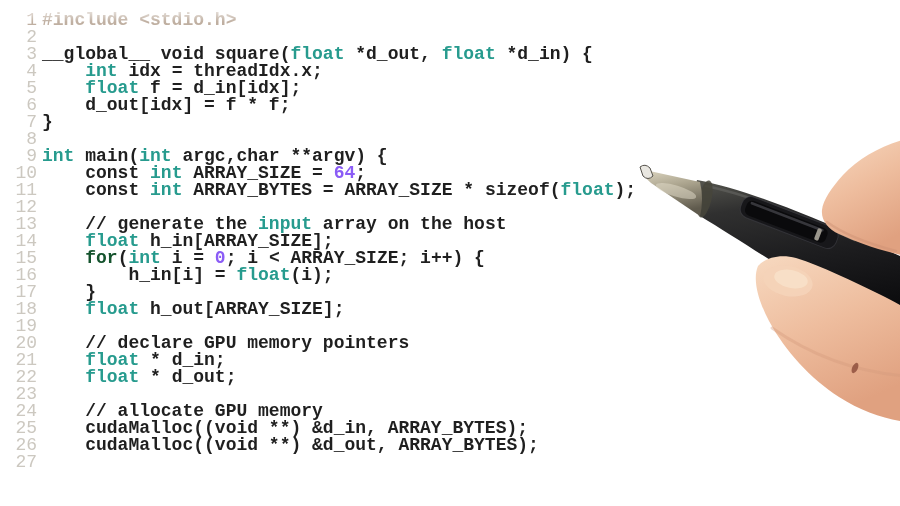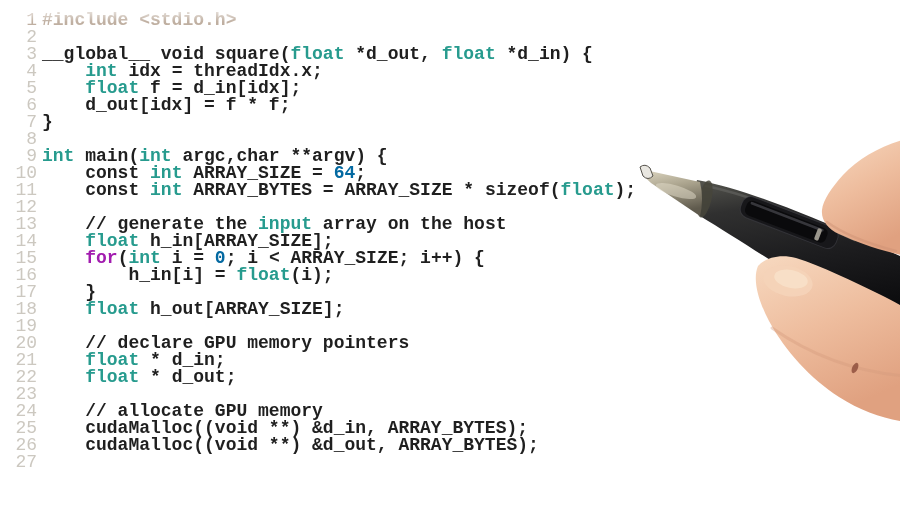--- a/index.html
+++ b/index.html
@@ -9,22 +9,22 @@
   }
   .code {
     position:absolute; top:12px; left:0; z-index:1;
     font-size:18px; line-height:17px; white-space:pre;
   }
   .line { display:flex; height:17px; }
   .ln   { flex:none; width:37px; text-align:right; font-weight:400; color:#ccc8c0; }
   .src  { margin-left:5px; font-weight:700; color:#1f1f1f; }
   .c-plain { color:#1f1f1f; }
   .c-kw    { color:#279b8e; }
-  .c-flow  { color:#a21caf; }
-  .c-num   { color:#0369a1; }
+  .c-flow  { color:#14532d; }
+  .c-num   { color:#8b5cf6; }
   .faded .src span, .faded .ln { color:#b5a291; }
   .faded { opacity:.85; }
   .top-fade {
     position:absolute; top:0; left:0; right:0; height:22px; z-index:2;
     background:linear-gradient(#ffffff 20%, rgba(255,255,255,0) 100%);
   }
   .overlay { position:absolute; top:0; left:0; z-index:3; }
 </style>
 </head>
 <body>

